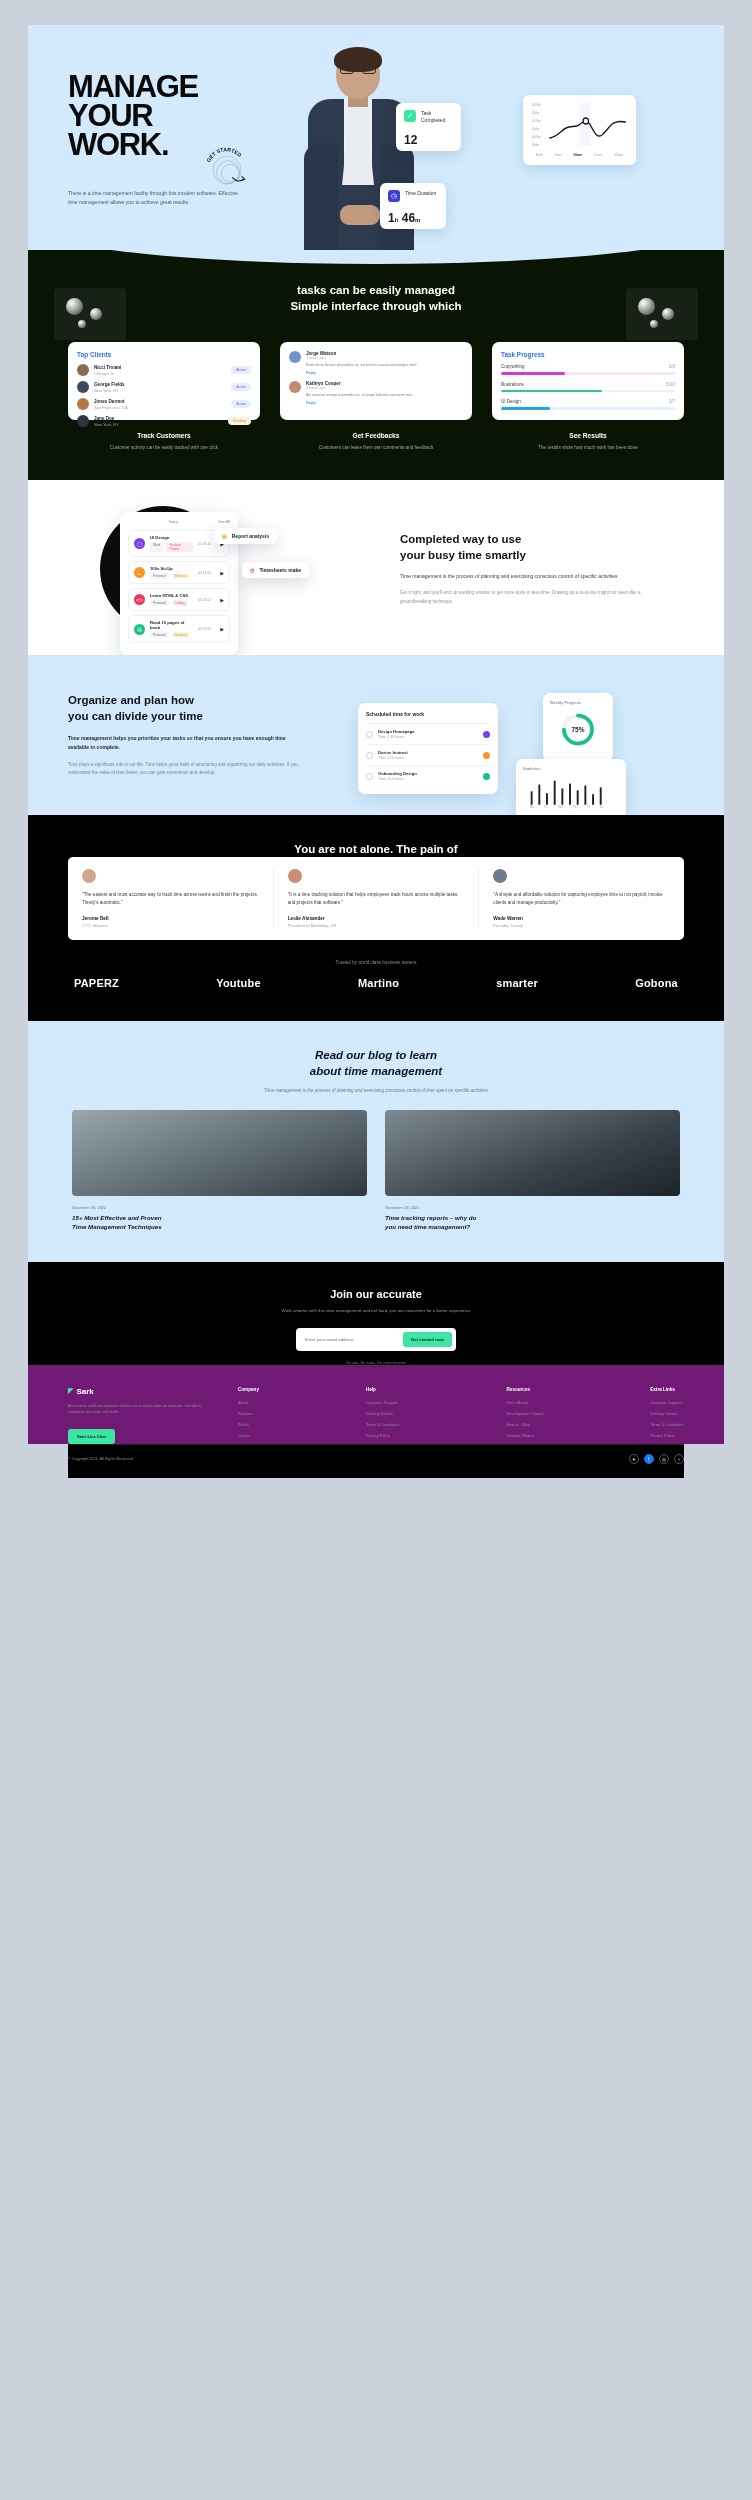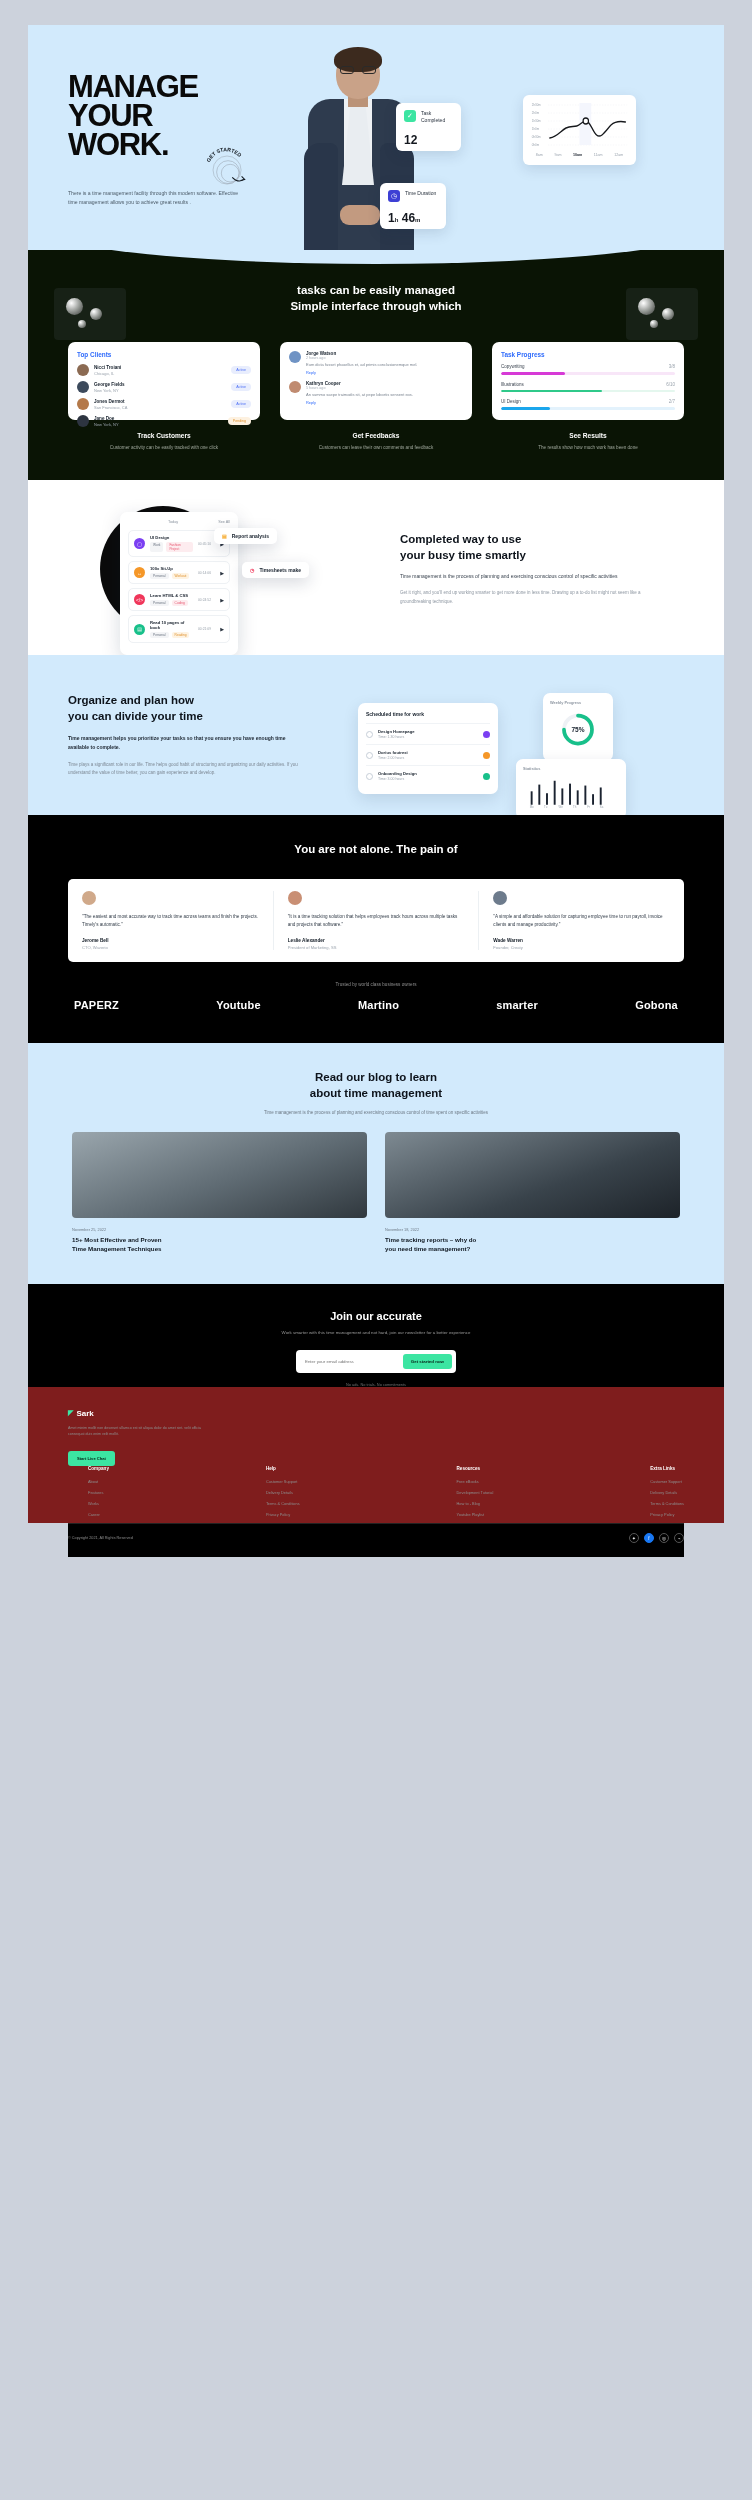--- a/index.html
+++ b/index.html
@@ -131,53 +131,53 @@
   .sc-t { font-size: 4.2px; font-weight: 600; color: #1b2530; }
   .sc-s { font-size: 3.5px; color: #9aa3ad; margin-top: 1px; }
   .sc-d { margin-left: auto; width: 7px; height: 7px; border-radius: 50%; }
   .ring-card { position: absolute; left: 488px; top: 38px; width: 70px; background: #fff; border-radius: 7px; box-shadow: 0 5px 16px rgba(15,30,60,.12); padding: 7px; margin-left: 27px; }
   .ring-card h6 { font-size: 3.9px; color: #8d96a1; margin-bottom: 4px; }
   .bars-card { position: absolute; left: 488px; top: 104px; width: 110px; background: #fff; border-radius: 7px; box-shadow: 0 5px 16px rgba(15,30,60,.12); padding: 7px; }
   .bars-card h6 { font-size: 3.9px; color: #8d96a1; margin-bottom: 4px; }
 
   
   .sec-pain { background: #000; padding: 26px 40px 22px; }
-  .pain-h { text-align: center; color: #fff; font-size: 11.5px; font-weight: 700; line-height: 1.42; margin-bottom: 22px; }
+  .pain-h { text-align: center; color: #fff; font-size: 11.5px; font-weight: 700; line-height: 1.42; }
   .tcards { background: #fff; border-radius: 5px; display: flex; padding: 12px 0; }
   .tcard { flex: 1; padding: 0 14px; border-right: 1px solid #ecf0f3; }
   .tcard:last-child { border-right: none; }
   .tc-av { width: 14px; height: 14px; border-radius: 50%; margin-bottom: 8px; }
   .tc-q { font-size: 4.6px; color: #333d49; line-height: 1.75; margin-bottom: 9px; }
   .tc-n { font-size: 4.7px; font-weight: 700; color: #111a24; }
   .tc-r { font-size: 4.1px; color: #9aa3ad; margin-top: 2px; }
   .trust { text-align: center; color: #8d8d8d; font-size: 4.6px; margin: 20px 0 12px; }
   .logos { display: flex; justify-content: space-between; align-items: center; padding: 0 6px 10px; }
   .logos div { color: #fff; font-size: 11px; font-weight: 700; letter-spacing: .2px; display: flex; align-items: center; gap: 3px; }
 
   
-  .sec-blog { background: #d2eafc; padding: 26px 44px 30px; }
+  .sec-blog { background: #d2eafc; padding: 26px 44px 30px; font-style: italic; }
   .blog-h { text-align: center; font-size: 11.5px; font-weight: 700; color: #0d131b; line-height: 1.4; }
   .blog-s { text-align: center; font-size: 4.5px; color: #6e7a86; line-height: 1.7; margin: 7px 0 16px; }
   .posts { display: flex; gap: 18px; }
   .post { flex: 1; }
   .post-img { height: 86px; border-radius: 4px; position: relative; overflow: hidden; }
   .post-date { font-size: 3.9px; color: #6e7a86; margin: 9px 0 4px; }
   .post-t { font-size: 6.2px; font-weight: 700; color: #0f1720; line-height: 1.45; }
 
   
   .sec-join { background: #000; padding: 26px 40px 0; position: relative; overflow: hidden; }
   .join-h { text-align: center; color: #fff; font-size: 11px; font-weight: 700; }
   .join-s { text-align: center; color: #9a9a9a; font-size: 4.4px; line-height: 1.7; margin: 7px 0 13px; }
   .join-form { margin: 0 auto; width: 160px; background: #fff; border-radius: 4px; display: flex; align-items: center; padding: 4px; }
   .join-form input { border: none; outline: none; flex: 1; font-size: 4.4px; color: #8d96a1; font-family: "Liberation Sans", sans-serif; padding-left: 5px; }
   .join-form button { background: #3ce5a2; border: none; color: #06261a; font-size: 4.4px; font-weight: 700; padding: 5px 8px; border-radius: 3px; }
   .join-note { text-align: center; color: #6e6e6e; font-size: 3.9px; margin-top: 9px; }
 
   
-  .footer { background: #7f1d1d; padding: 22px 40px 0; display: flex; flex-direction: column; }
+  .footer { background: #701a75; padding: 22px 40px 0; display: flex; }
   .f-brand { width: 150px; }
   .f-logo { color: #fff; font-size: 8px; font-weight: 700; display: flex; align-items: center; gap: 3px; margin-bottom: 7px; }
   .f-about { color: #8d8d8d; font-size: 3.6px; line-height: 1.75; margin-bottom: 9px; }
   .f-chat { background: #3ce5a2; color: #06261a; font-size: 4.1px; font-weight: 700; border: none; padding: 5px 9px; border-radius: 3px; }
   .f-cols { flex: 1; display: flex; justify-content: space-between; padding-left: 20px; }
   .f-col h6 { color: #fff; font-size: 4.6px; font-weight: 700; margin-bottom: 8px; }
   .f-col a { display: block; color: #8d8d8d; font-size: 3.9px; text-decoration: none; margin-bottom: 6px; }
   .f-bot { background: #000; margin: 0 40px; border-top: 1px solid #222; display: flex; align-items: center; padding: 9px 0 14px; }
   .f-cp { color: #8d8d8d; font-size: 3.8px; }
   .f-soc { margin-left: auto; display: flex; gap: 5px; }

